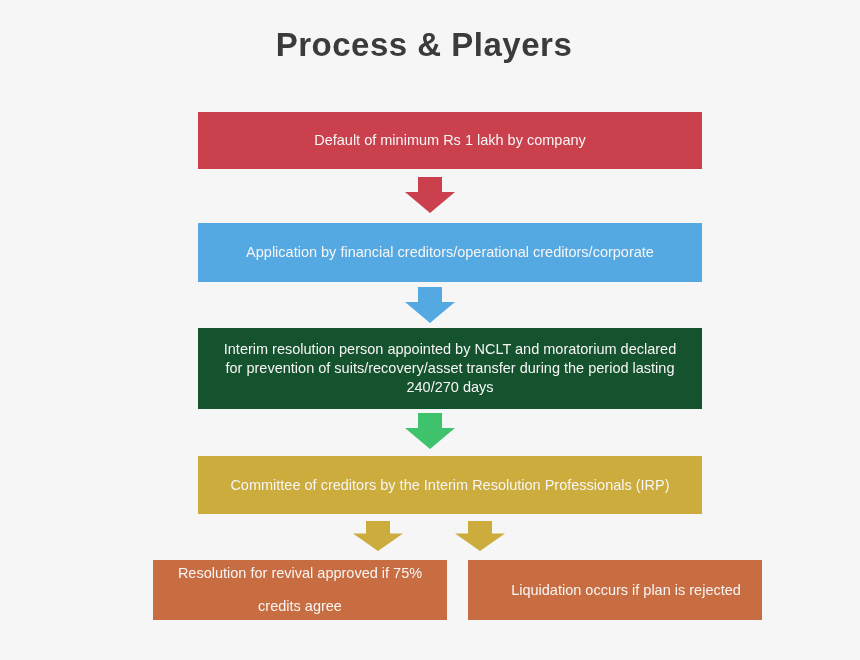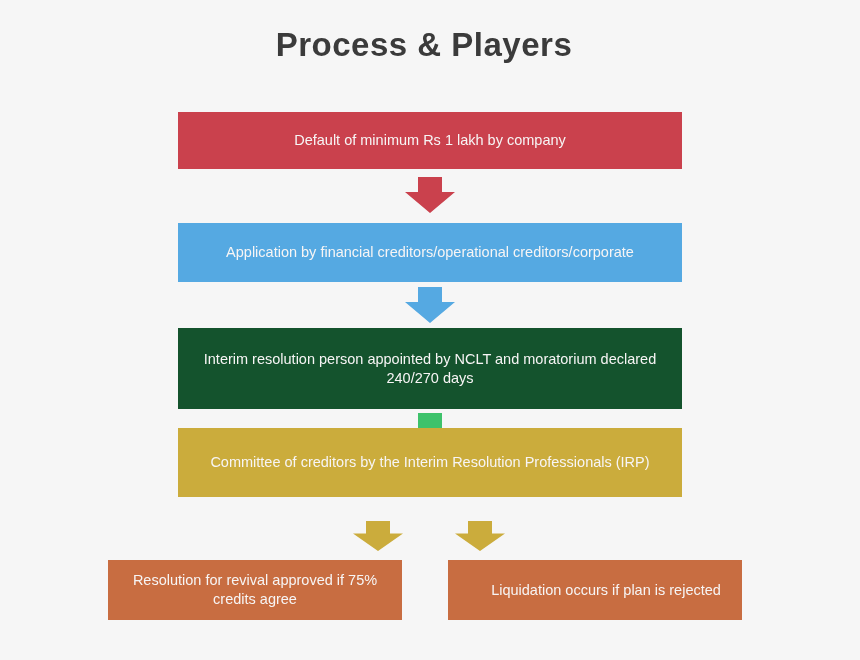--- a/index.html
+++ b/index.html
@@ -28,28 +28,29 @@
     display: flex;
     flex-direction: column;
     justify-content: center;
     align-items: center;
     text-align: center;
     color: #F7F5F5;
     font-size: 14.5px;
     line-height: 19px;
     box-sizing: border-box;
     padding: 4px 14px;
+    margin-left: 20px;
   }
   .step-box { left: 178px; width: 504px; }
   .box-default   { top: 112px; height: 57px; }
   .box-application { top: 223px; height: 59px; }
   .box-interim   { top: 328px; height: 81px; }
-  .box-committee { top: 428px; height: 69px; }
+  .box-committee { top: 456px; height: 58px; }
   .outcome-box   { top: 560px; width: 294px; height: 60px; }
-  .box-revival     { left: 108px; }
+  .box-revival     { left: 133px; justify-content: space-between; }
   .box-liquidation { left: 448px; padding-left: 36px; }
   .arrow {
     position: absolute;
     width: 50px; height: 36px;
     display: block;
   }
   .arrow-1 { left: 405px; top: 177px; }
   .arrow-2 { left: 405px; top: 287px; }
   .arrow-3 { left: 405px; top: 413px; }
   .arrow-4a { left: 353px; top: 521px; width: 50px; height: 30px; }
@@ -73,20 +74,21 @@
   <div class="box step-box box-application" style="background-color: rgb(85, 169, 226);">
       <div>Application by financial creditors/operational creditors/corporate</div>
     </div>
 
   <svg class="arrow arrow-2" viewBox="0 0 50 36" preserveAspectRatio="none">
     <path d="M13 0 H37 V15 H50 L25 36 L0 15 H13 Z" style="fill: rgb(85, 169, 226);"></path>
   </svg>
 
   <div class="box step-box box-interim" style="background-color: #14532d;">
       <div>Interim resolution person appointed by NCLT and moratorium declared</div>
+      <div>for prevention of suits/recovery/asset transfer during the period lasting</div>
       <div>240/270 days</div>
     </div>
 
   <svg class="arrow arrow-3" viewBox="0 0 50 36" preserveAspectRatio="none">
     <path d="M13 0 H37 V15 H50 L25 36 L0 15 H13 Z" style="fill: rgb(62, 194, 107);"></path>
   </svg>
 
   <div class="box step-box box-committee" style="background-color: rgb(203, 172, 60);">
       <div>Committee of creditors by the Interim Resolution Professionals (IRP)</div>
     </div>

